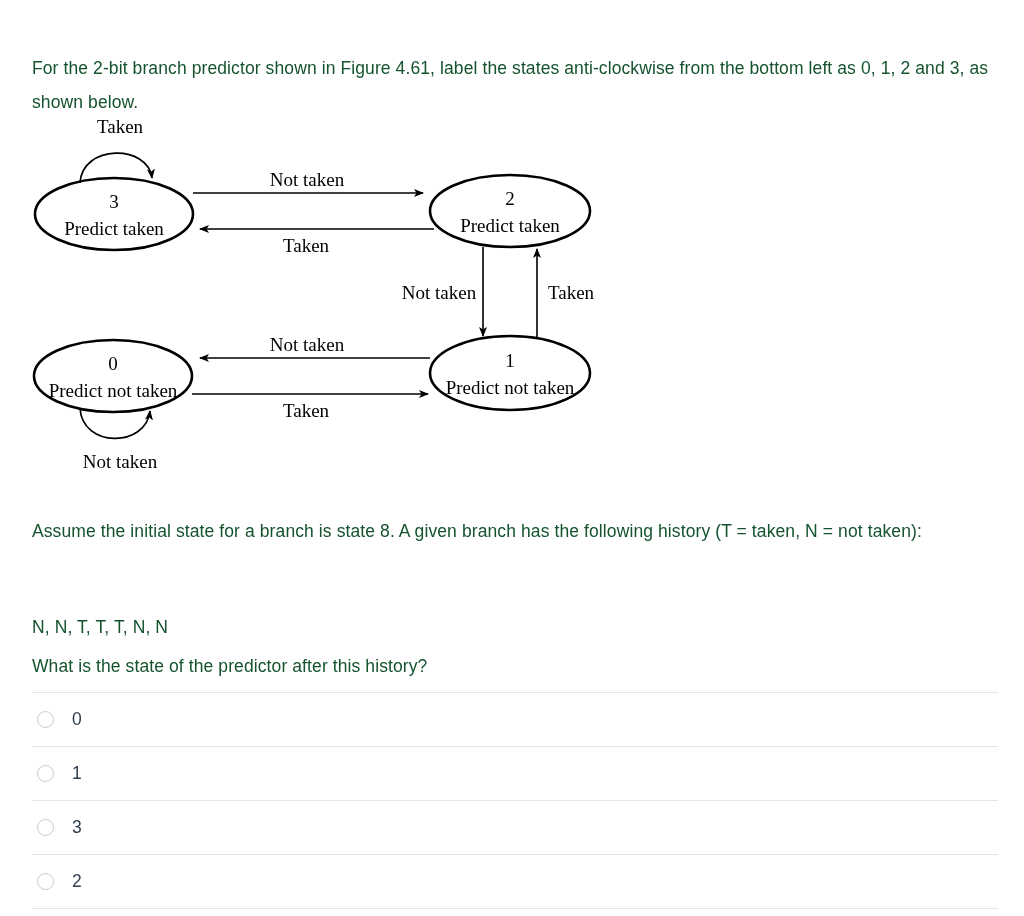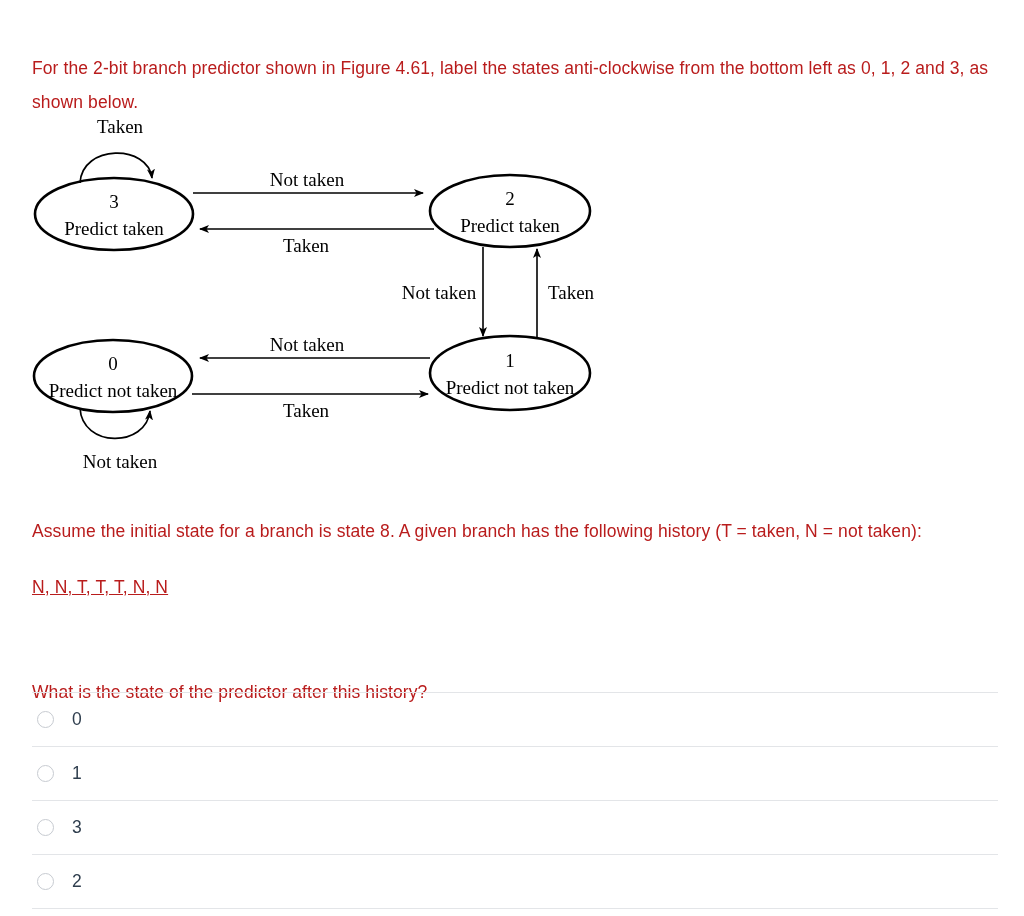--- a/index.html
+++ b/index.html
@@ -20,27 +20,27 @@
     left: 0; top: 0;
     width: 1024px;
     height: 916px;
   }
   .prose {
     position: absolute;
     left: 32px;
     width: 962px;
     font-size: 17.5px;
     line-height: 34px;
-    color: #b91c1c;
+    color: #14532d;
     letter-spacing: 0.1px;
   }
   #intro-text { top: 33px; }
   #assume-text { top: 496px; }
-  #history-text { top: 552px; text-decoration: underline; }
-  #question-text { top: 657px; }
+  #history-text { top: 592px; }
+  #question-text { top: 631px; }
 
   
   .diagram {
     position: absolute;
     left: 20px;
     top: 108px;
     width: 620px;
     height: 370px;
   }
   .diagram svg { display: block; }

